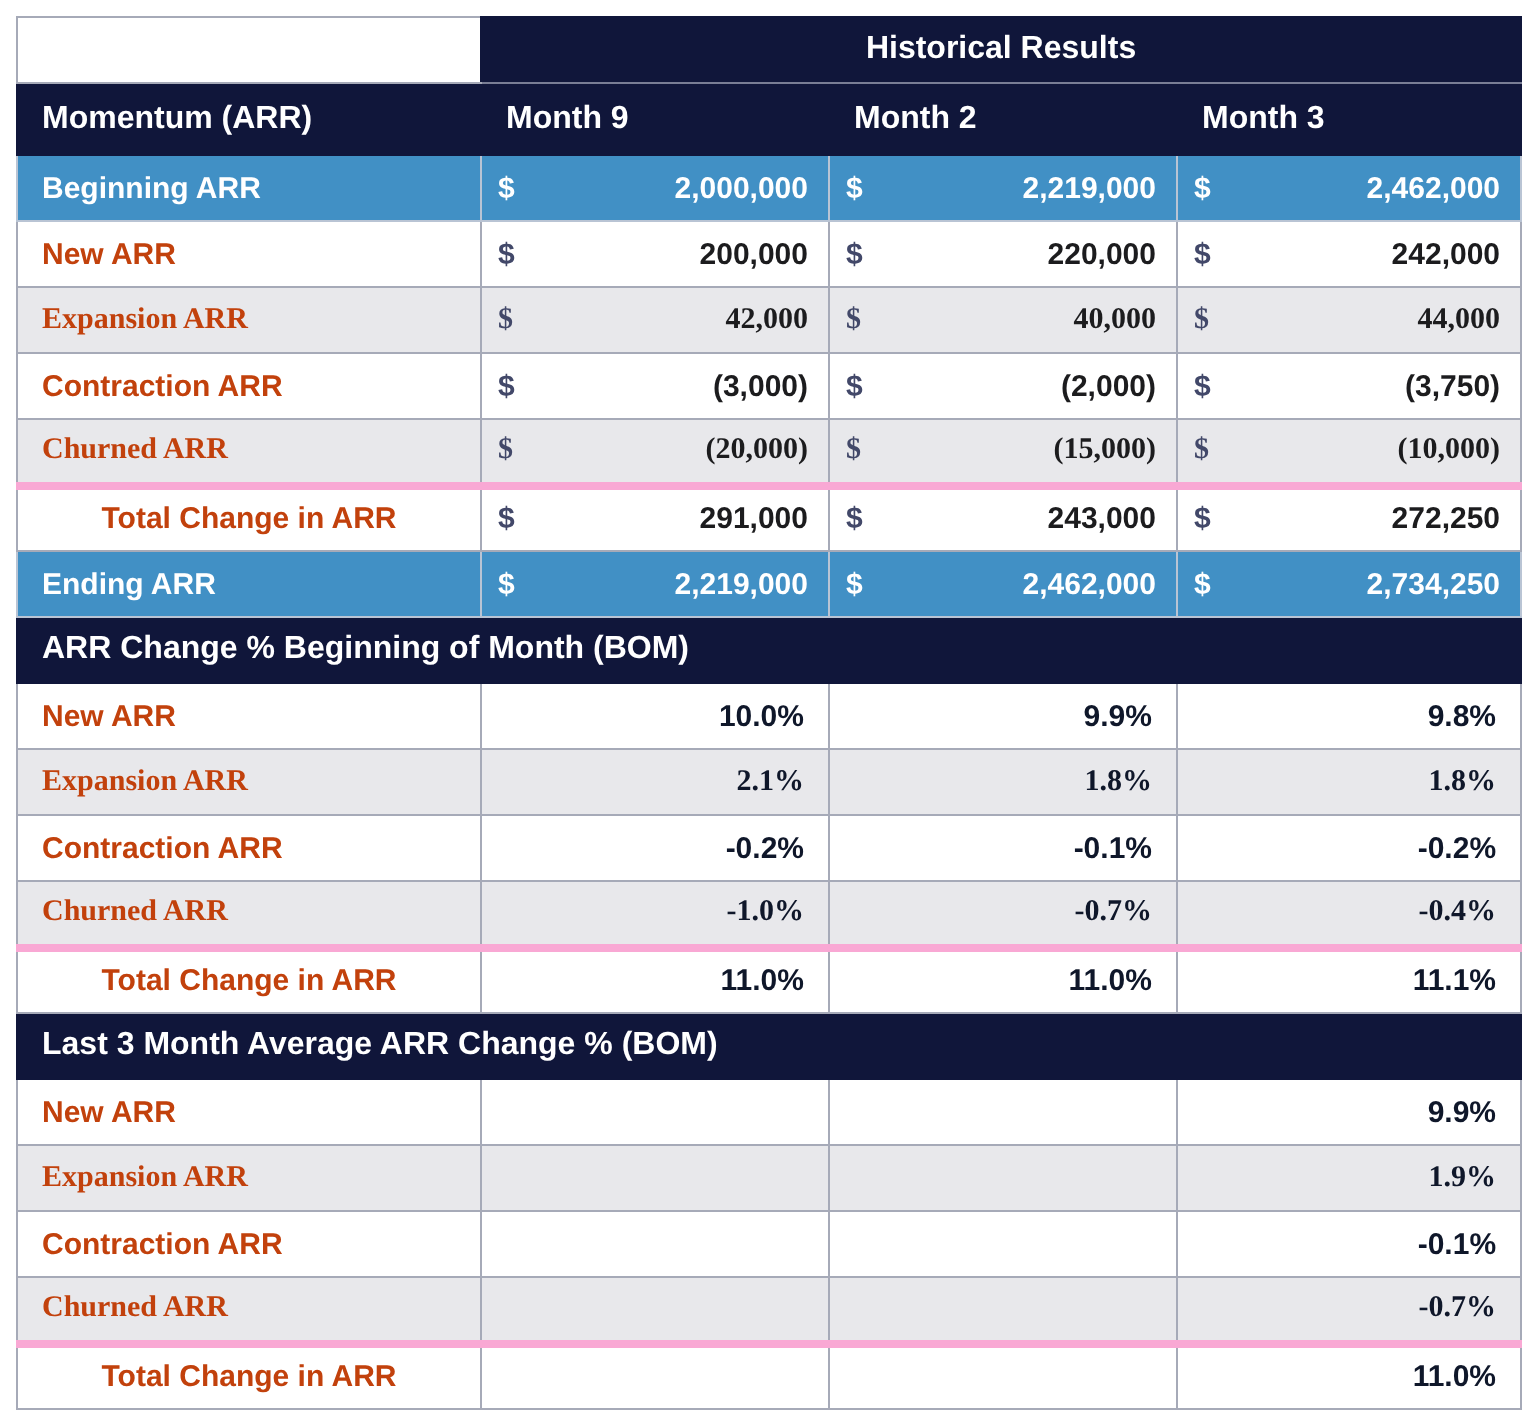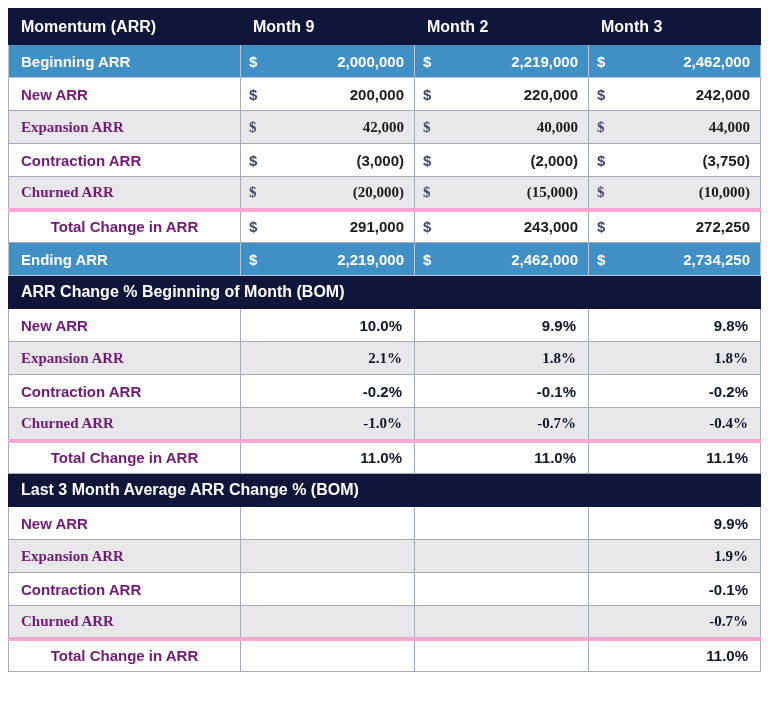--- a/index.html
+++ b/index.html
@@ -46,21 +46,21 @@
   tr.r-cols th.navy + th.navy { border-left: 1px solid #7a7e95; }
   th.blank {
     background: #ffffff;
     border-color: #a6aab8;
     border-right-color: #10163a;
   }
   tr.r-section th.navy { border-top-color: #10163a; }
 
   
   td.lbl {
-    color: #701a75;
+    color: #c2410c;
     text-align: left;
     padding-left: 12px;
     background: #ffffff;
   }
   tr.stripe td { background: #e8e8eb; font-family: Liberation Serif, serif; }
   tr.plain td { background: #ffffff; }
 
   tr.highlight td {
     background: #4190c5;
     color: #ffffff;
@@ -98,20 +98,24 @@
 <body>
 
 <table class="arr">
   <colgroup>
     <col class="c-label">
       <col class="c-m1">
       <col class="c-m2">
       <col class="c-m3">
   </colgroup>
   <thead>
+    <tr class="r-top">
+      <th class="blank"></th>
+      <th class="navy" colspan="3">Historical Results</th>
+    </tr>
     <tr class="r-cols">
       <th class="navy">Momentum (ARR)</th>
       <th class="navy">Month 9</th>
       <th class="navy">Month 2</th>
       <th class="navy">Month 3</th>
     </tr>
   </thead>
   <tbody>
 
     <tr class="highlight">

